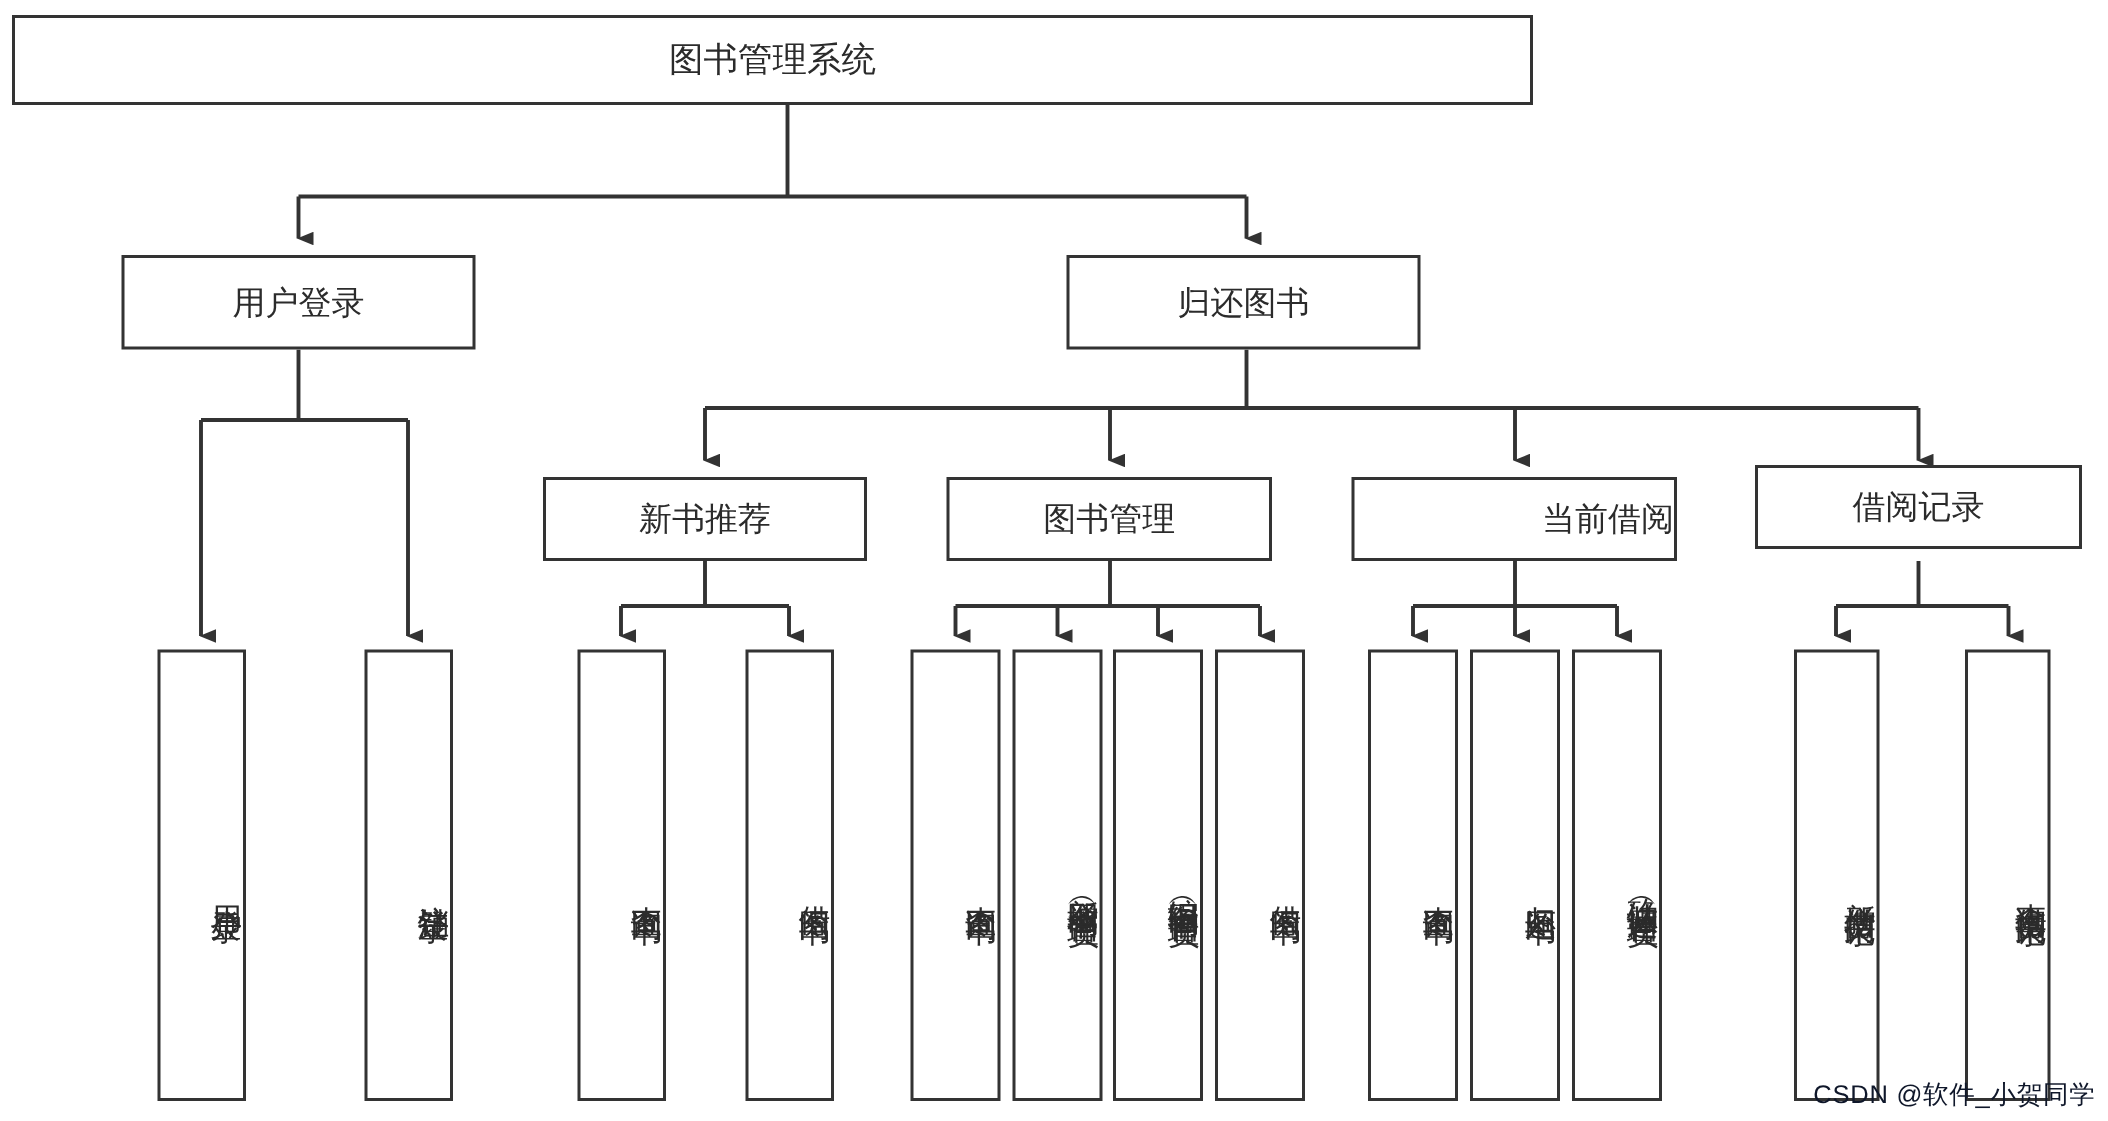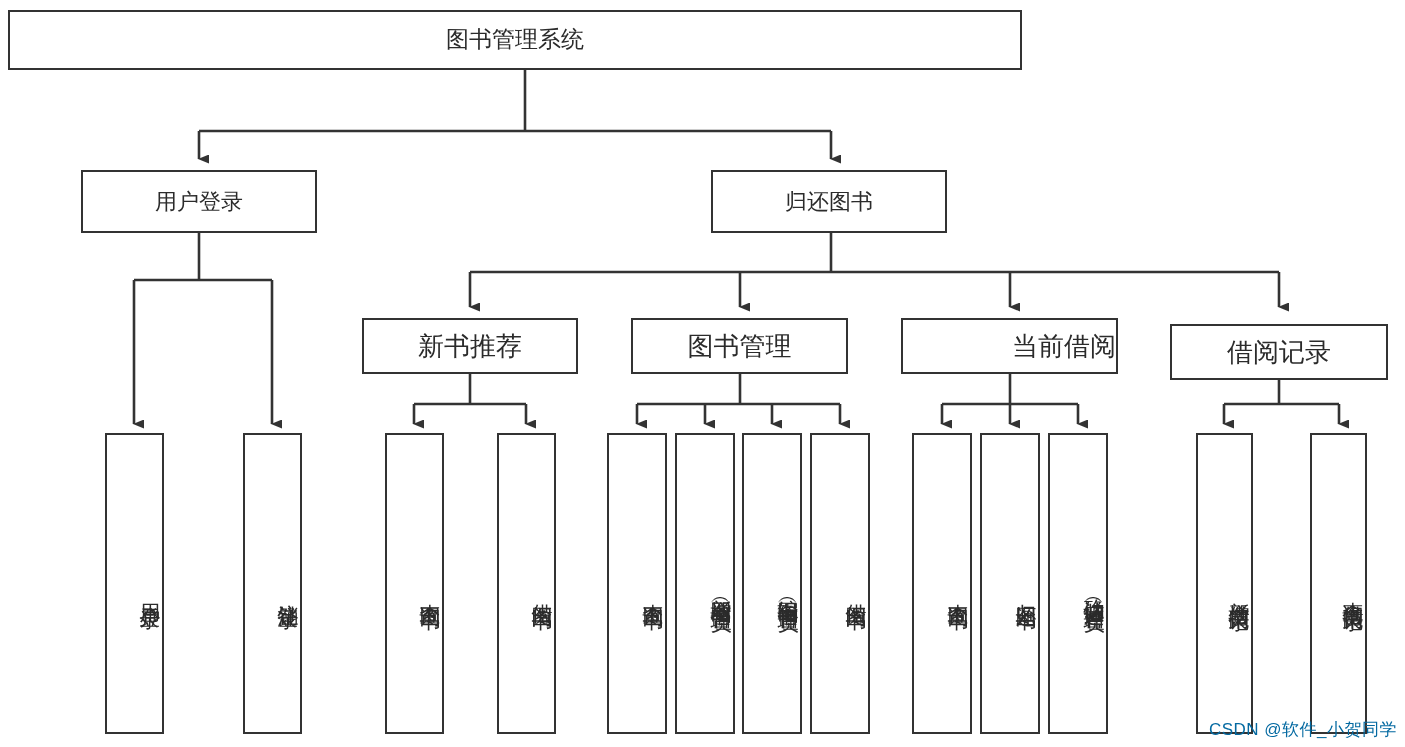--- a/index.html
+++ b/index.html
@@ -37,42 +37,42 @@
     line-height: 1.18;
     text-align: center;
   }
   .node.root {
     font-size: 23px;
   }
   .node.lvl2 {
     font-size: 22px;
   }
   .node.lvl3 {
-    font-size: 26px;
+    font-size: 22px;
   }
   .node.leaf {
     font-size: 21px;
     writing-mode: vertical-rl;
     text-orientation: upright;
     align-items: flex-start;
     justify-content: center;
     padding-top: 14px;
     letter-spacing: 2px;
   }
   .node.leaf > .lbl {
     writing-mode: vertical-rl;
     text-orientation: upright;
     display: block;
   }
   .watermark {
     position: absolute;
     right: 8px;
     bottom: 6px;
     font-size: 17px;
-    color: #0369a1;
+    color: #0f172a;
     letter-spacing: 0.5px;
     white-space: nowrap;
   }
 </style>
 </head>
 <body>
 
 <div id="canvas">
 
   <svg id="wires" viewBox="0 0 1405 747">
@@ -138,21 +138,21 @@
 
   <div class="node lvl3" style="left:362px; top:318px; width:216px; height:56px;">
     <span class="lbl">新书推荐</span>
   </div>
   <div class="node lvl3" style="left:631px; top:318px; width:217px; height:56px;">
     <span class="lbl">图书管理</span>
   </div>
   <div class="node lvl3" style="left:901px; top:318px; width:217px; height:56px;justify-content:flex-end;">
     <span class="lbl">当前借阅</span>
   </div>
-  <div class="node lvl3" style="left:1170px; top:324px; width:218px; height:56px;text-align:right;">
+  <div class="node lvl3" style="left:1170px; top:310px; width:218px; height:56px;text-align:right;">
     <span class="lbl">借阅记录</span>
   </div>
 
   <div class="node leaf" style="left:105px; top:433px; width:59px; height:301px;">
     <span class="lbl">用户登录</span>
   </div>
   <div class="node leaf" style="left:243px; top:433px; width:59px; height:301px;">
     <span class="lbl">注销登录</span>
   </div>
 

